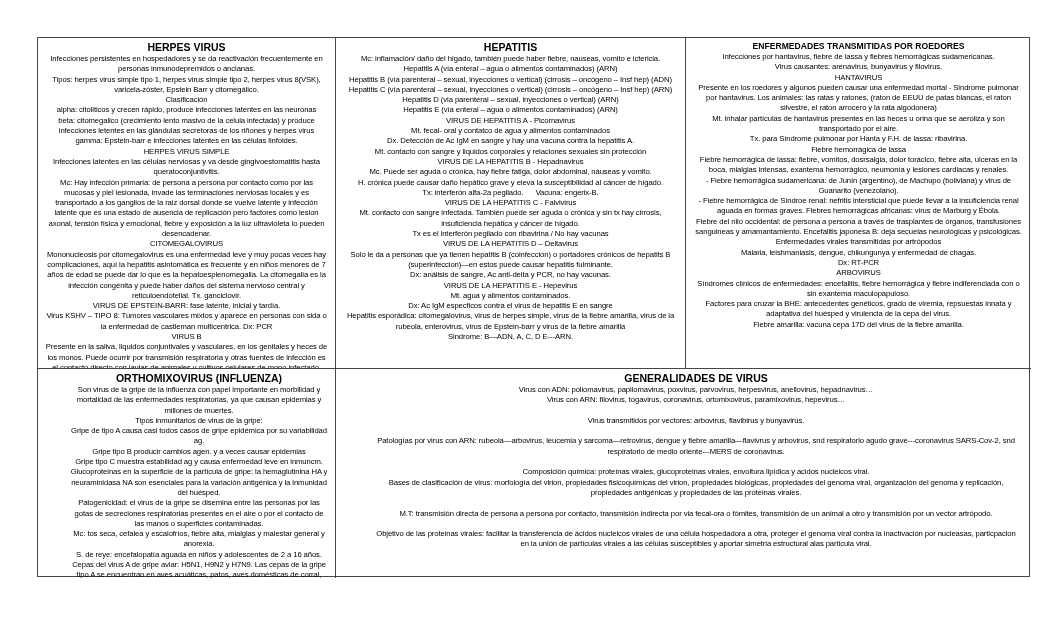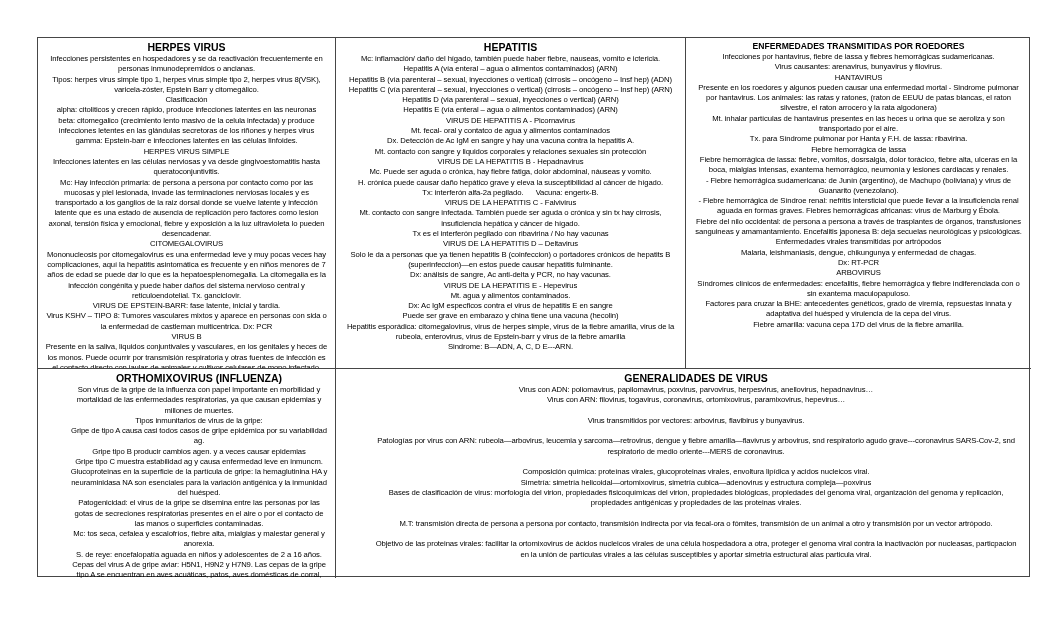--- a/index.html
+++ b/index.html
@@ -79,21 +79,20 @@
           <div class="line"><span class="n">Tx: interferón alfa-2a pegilado.&nbsp;&nbsp;&nbsp;&nbsp;&nbsp;&nbsp;Vacuna: engerix-B.</span></div>
           <div class="line"><span class="b">VIRUS DE LA HEPATITIS C - Falvivirus</span></div>
           <div class="line"><span class="b">Mt</span><span class="n">. contacto con sangre infectada. También puede ser aguda o crónica y sin tx hay cirrosis, insuficiencia hepática y cáncer de hígado.</span></div>
           <div class="line"><span class="b">Tx</span><span class="n"> es el interferón pegilado con ribavirina / No hay vacunas</span></div>
           <div class="line"><span class="b">VIRUS DE LA HEPATITIS D – Deltavirus</span></div>
           <div class="line"><span class="n">Solo le da a personas que ya tienen hepatitis B (coinfeccion) o portadores crónicos de hepatits B (superinfeccion)—en estos puede causar hepatitis fulminante.</span></div>
           <div class="line"><span class="n">Dx: análisis de sangre, Ac anti-delta y PCR, no hay vacunas.</span></div>
           <div class="line"><span class="b">VIRUS DE LA HEPATITIS E - Hepevirus</span></div>
           <div class="line"><span class="b">Mt</span><span class="n">. agua y alimentos contaminados.</span></div>
           <div class="line"><span class="b">Dx</span><span class="n">: Ac IgM especficos contra el virus de hepatitis E en sangre</span></div>
-          <div class="line"><span class="n">Puede ser grave en embarazo y china tiene una vacuna (hecolin)</span></div>
           <div class="line"><span class="b">Hepatitis esporádica</span><span class="n">: citomegalovirus, virus de herpes simple, virus de la fiebre amarilla, virus de la rubeola, enterovirus, virus de Epstein-barr y virus de la fiebre amarilla</span></div>
           <div class="line"><span class="b">Sindrome</span><span class="n">: B—ADN, A, C, D E---ARN.</span></div>
         </div>
     </section>
 
     <section class="cell col3 row1 roedores">
       <h2 class="panel-title">ENFERMEDADES TRANSMITIDAS POR ROEDORES</h2>
       <div class="panel-body">
           <div class="line"><span class="n">Infecciones por hantavirus, fiebre de lassa y fiebres hemorrágicas sudamericanas.</span></div>
           <div class="line"><span class="b">Virus causantes</span><span class="n">: arenavirus, bunyavirus y filovirus.</span></div>
@@ -137,23 +136,22 @@
       <h2 class="panel-title">GENERALIDADES DE VIRUS</h2>
       <div class="panel-body">
           <div class="line"><span class="b">Virus con ADN</span><span class="n">: poliomavirus, papilomavirus, poxvirus, parvovirus, herpesvirus, anellovirus, hepadnavirus…</span></div>
           <div class="line"><span class="b">Virus con ARN</span><span class="n">: filovirus, togavirus, coronavirus, ortomixovirus, paramixovirus, hepevirus…</span></div>
           <div class="line blank"></div>
           <div class="line"><span class="b">Virus transmitidos por vectores</span><span class="n">: arbovirus, flavibirus y bunyavirus.</span></div>
           <div class="line blank"></div>
           <div class="line"><span class="b">Patologías por virus con ARN</span><span class="n">: rubeola—arbovirus, leucemia y sarcoma—retrovirus, dengue y fiebre amarilla—flavivrus y arbovirus, snd respiratorio agudo grave---coronavirus SARS-Cov-2, snd respiratorio de medio oriente---MERS de coronavirus.</span></div>
           <div class="line blank"></div>
           <div class="line"><span class="b">Composición química</span><span class="n">: proteínas virales, glucoproteinas virales, envoltura lipídica y acidos nucleicos viral.</span></div>
-          <div class="line"><span class="b">Simetría</span><span class="n">: simetría helicoidal—ortomixovirus, simetría cubica—adenovirus y estructura compleja—poxvirus</span></div>
           <div class="line"><span class="b">Bases de clasificación de virus</span><span class="n">: morfología del virion, propiedades fisicoquímicas del virion, propiedades biológicas, propiedades del genoma viral, organización del genoma y replicación, propiedades antigénicas y propiedades de las proteinas virales.</span></div>
           <div class="line blank"></div>
           <div class="line"><span class="b">M.T:</span><span class="n"> transmisión directa de persona a persona por contacto, transmisión indirecta por via fecal-ora o fómites, transmisión de un animal a otro y transmisión por un vector artrópodo.</span></div>
           <div class="line blank"></div>
-          <div class="line"><span class="b">Objetivo de las proteinas virales</span><span class="n">: facilitar la ortomixovirus de ácidos nucleicos virales de una célula hospedadora a otra, proteger el genoma viral contra la inactivación por nucleasas, particpacion en la unión de partículas virales a las células susceptibles y aportar simetria estructural alas particula viral.</span></div>
+          <div class="line"><span class="b">Objetivo de las proteinas virales</span><span class="n">: facilitar la transferencia de ácidos nucleicos virales de una célula hospedadora a otra, proteger el genoma viral contra la inactivación por nucleasas, particpacion en la unión de partículas virales a las células susceptibles y aportar simetria estructural alas particula viral.</span></div>
         </div>
     </section>
 
   </div>
 </div>
 
 </body></html>

